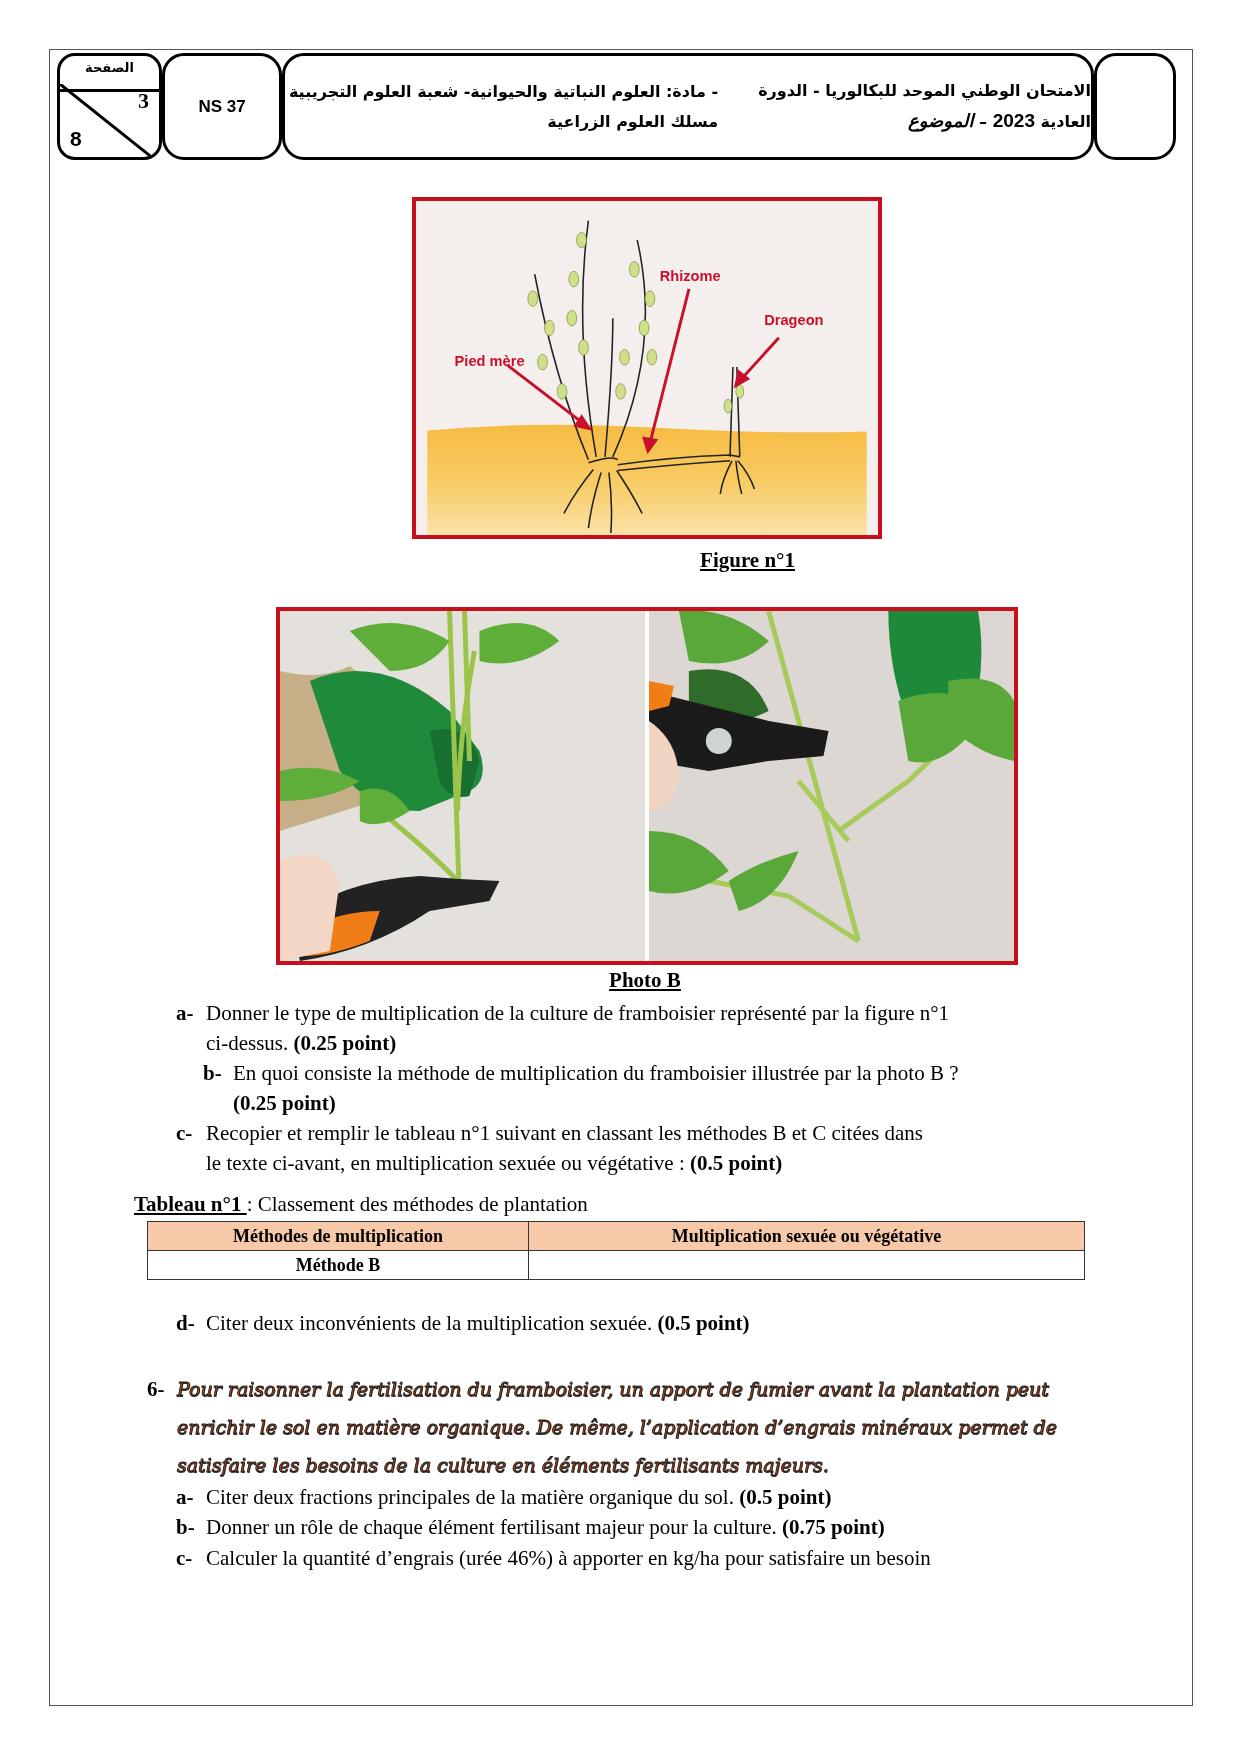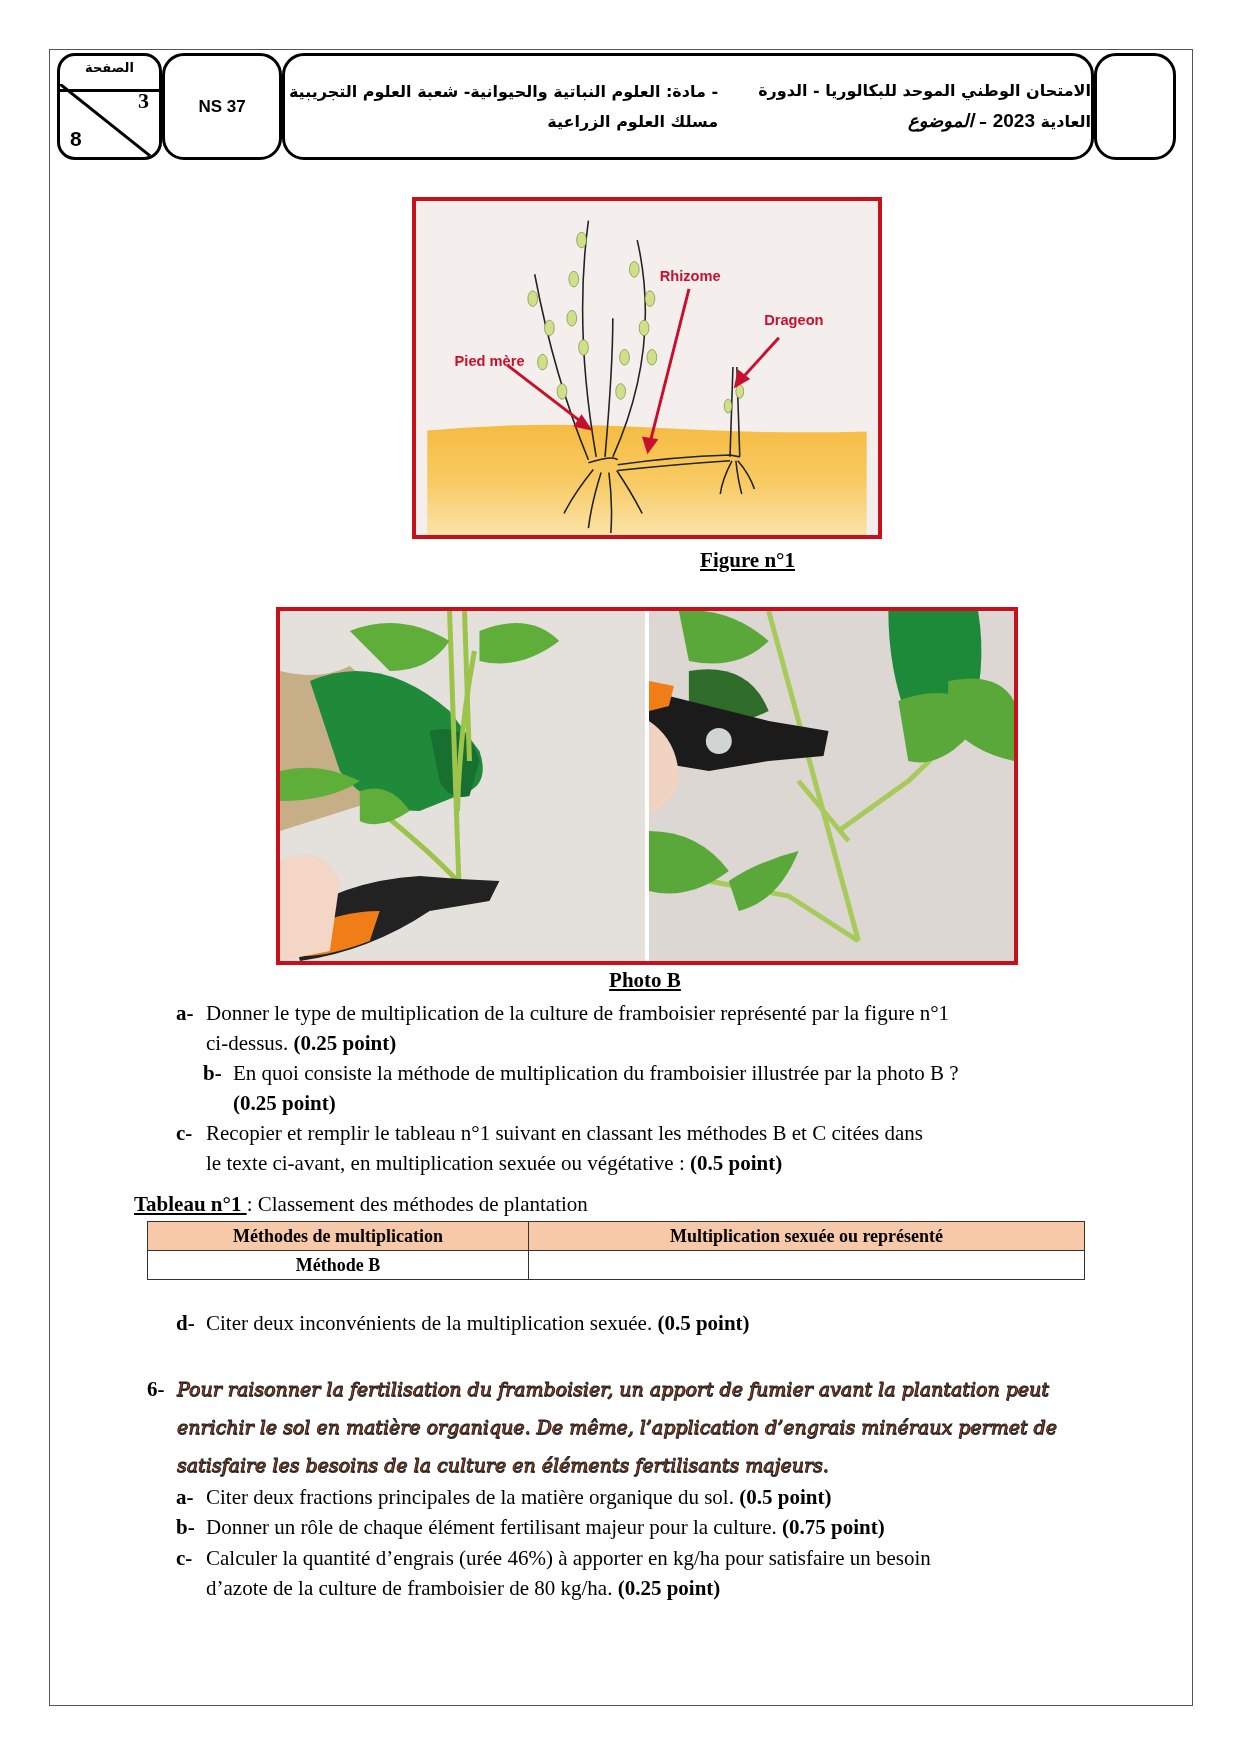--- a/index.html
+++ b/index.html
@@ -249,21 +249,21 @@
   <div class="indent"><span>le texte ci-avant, en multiplication sexuée ou végétative : </span><b>(0.5 point)</b></div>
 </div>
 
 <div class="tab-title">
   <span class="tt">Tableau n°1 </span><span>: Classement des méthodes de plantation</span>
 </div>
 <table class="t1">
   <thead>
     <tr>
       <th>Méthodes de multiplication</th>
-      <th>Multiplication sexuée ou représenté</th>
+      <th>Multiplication sexuée ou végétative</th>
     </tr>
   </thead>
   <tbody>
     <tr>
       <td>Méthode B</td>
       <td></td>
     </tr>
   </tbody>
 </table>
 
@@ -283,14 +283,13 @@
 </div>
 
 <div class="q" style="left:176px; top:1482px;">
   <div><span class="lbl">a-</span><span>Citer deux fractions principales de la matière organique du sol. </span><b>(0.5 point)</b></div>
 </div>
 <div class="q" style="left:176px; top:1512px;">
   <div><span class="lbl">b-</span><span>Donner un rôle de chaque élément fertilisant majeur pour la culture. </span><b>(0.75 point)</b></div>
 </div>
 <div class="q" style="left:176px; top:1543px;">
   <div><span class="lbl">c-</span><span>Calculer la quantité d’engrais (urée 46%) à apporter en kg/ha pour satisfaire un besoin</span></div>
-  <div class="indent"><span>d’azote de la culture de framboisier de 80 kg/ha. </span><b>(0.25 point)</b></div>
 </div>
 
 </body></html>

